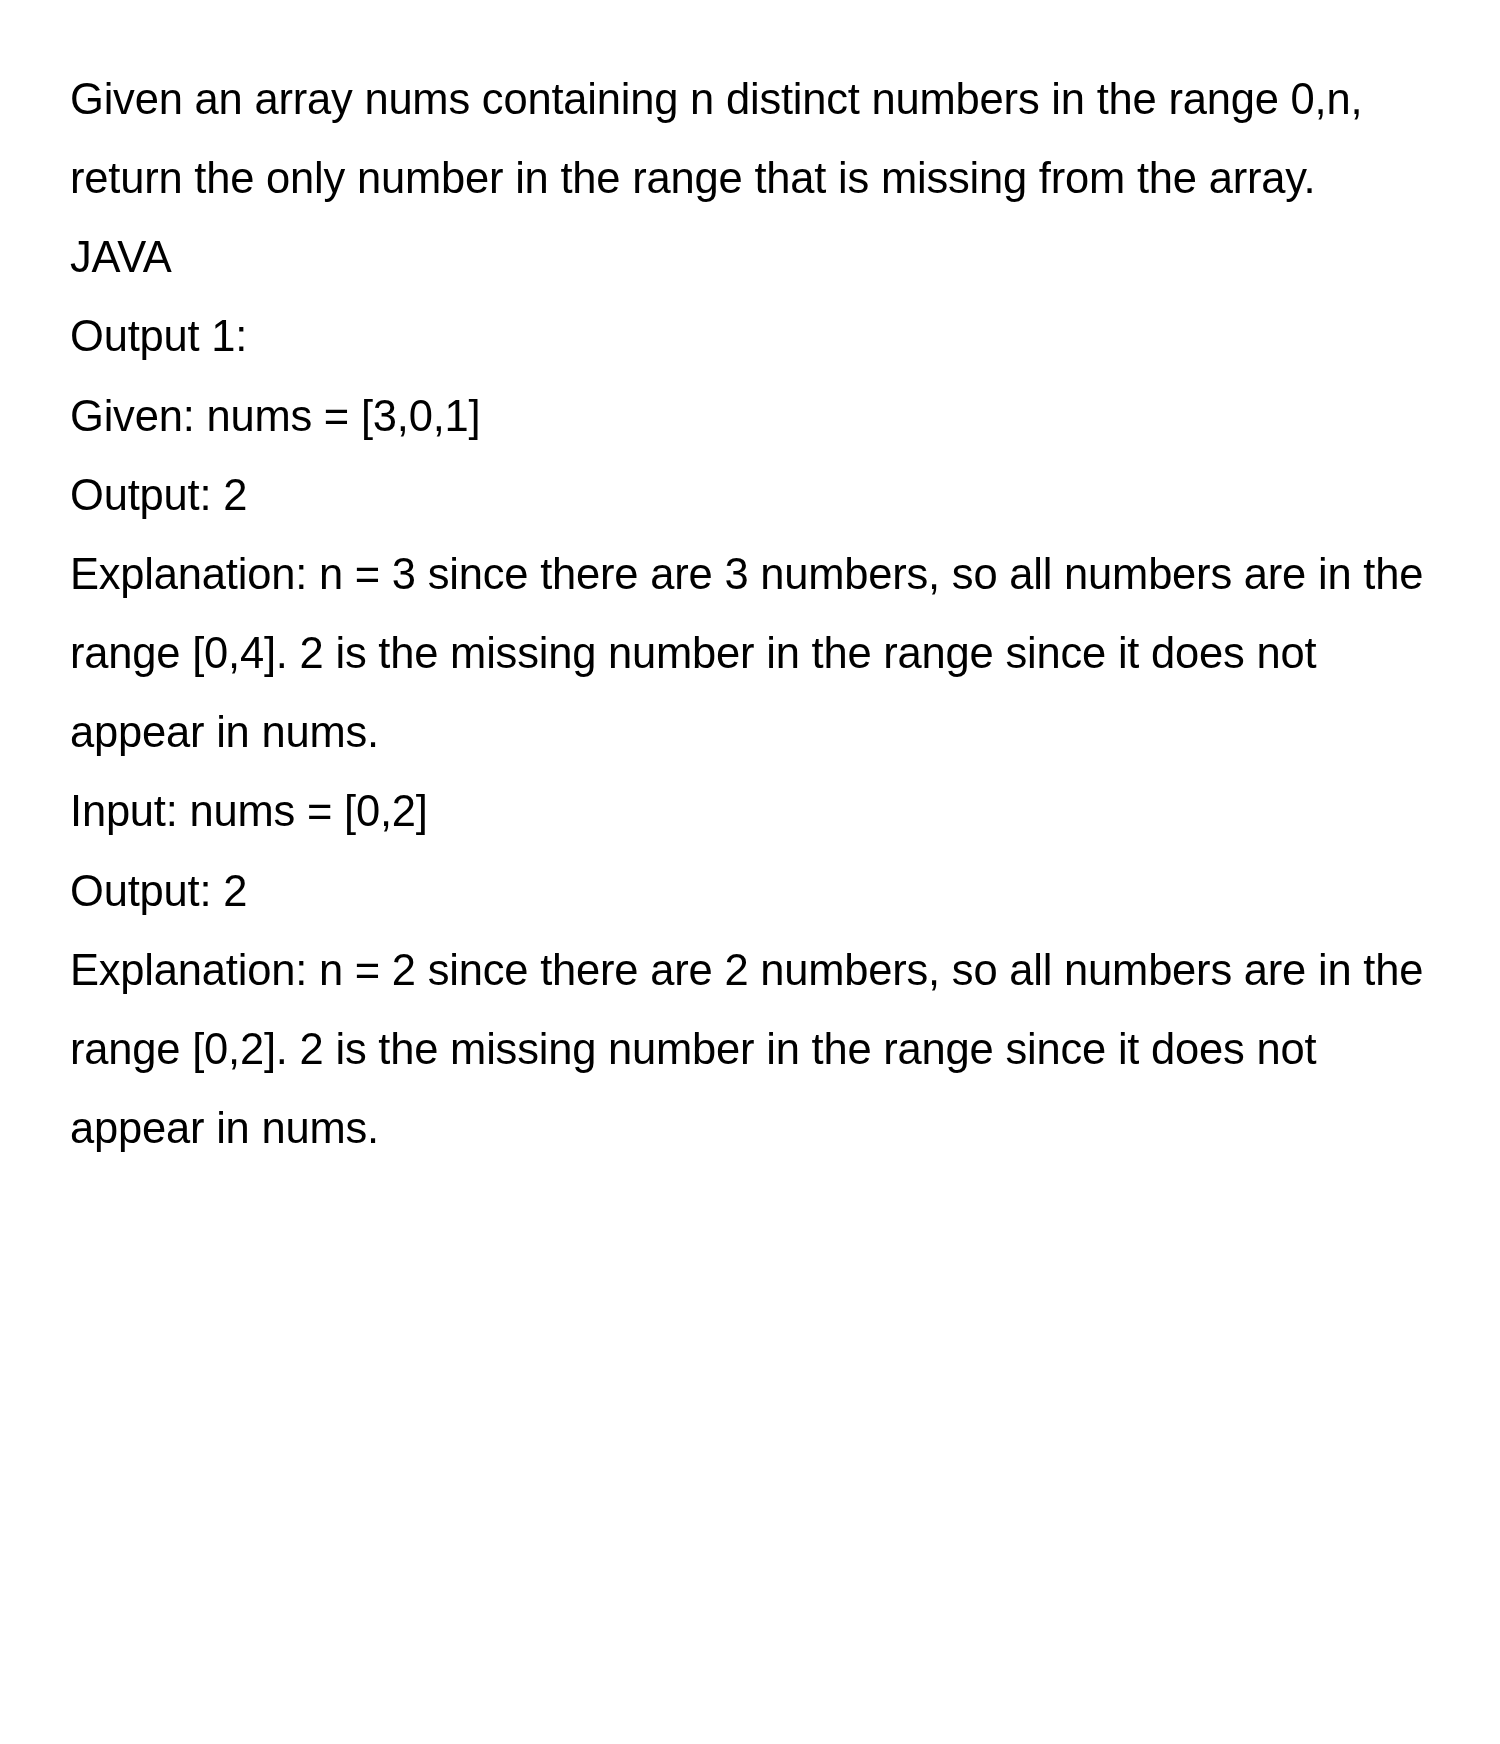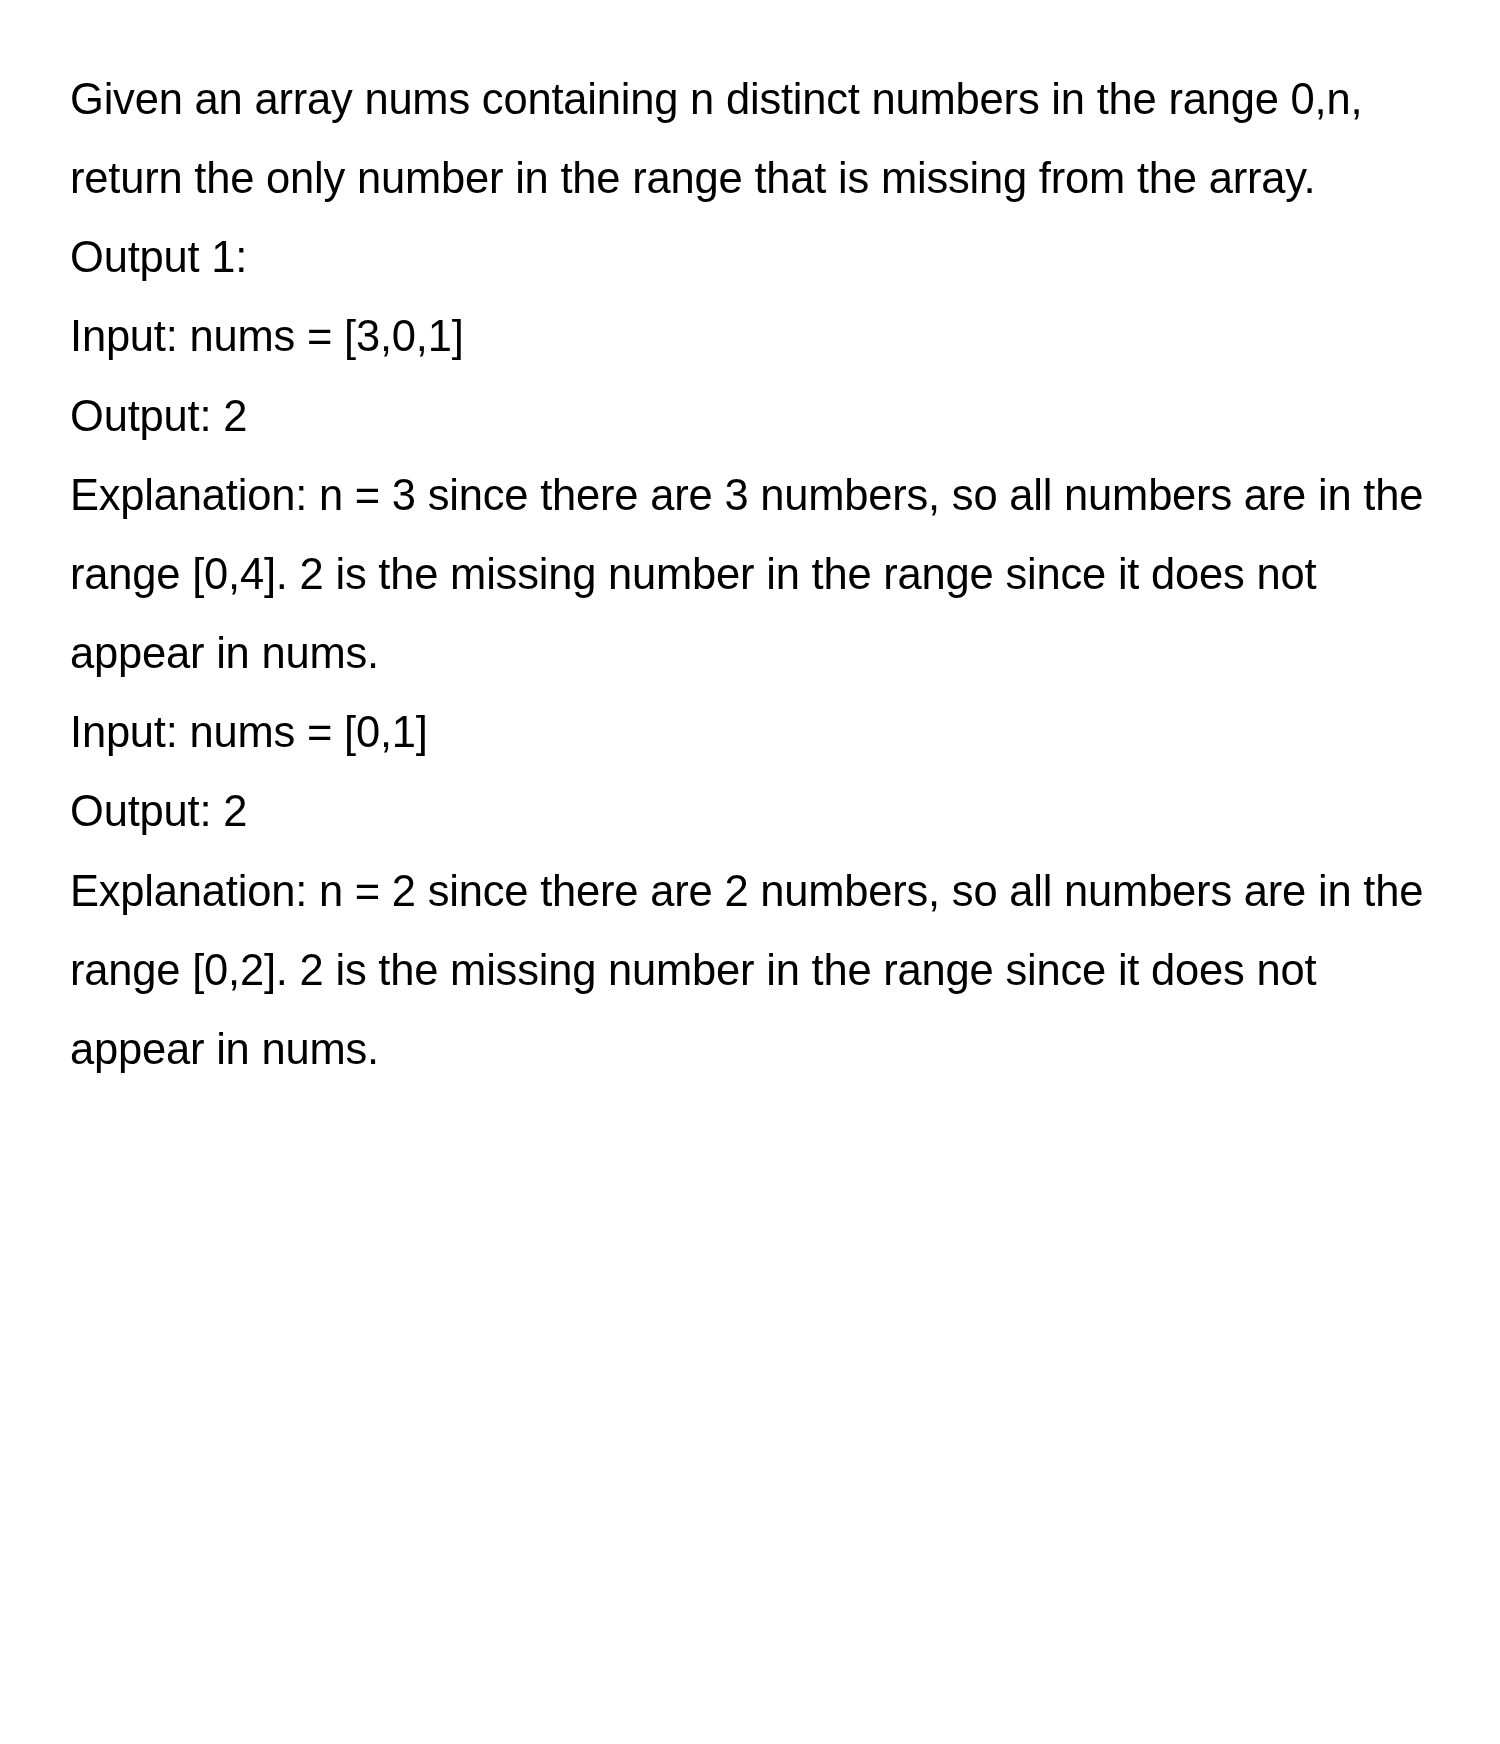--- a/index.html
+++ b/index.html
@@ -23,20 +23,21 @@
     }
     .content p {
       margin: 0;
     }
   </style>
 </head>
 <body>
 
 <div class="content">
   <p>Given an array nums containing n distinct numbers in the range 0,n, return the only number in the range that is missing from the array.</p>
+  <p>JAVA</p>
   <p>Output 1:</p>
-  <p>Input: nums = [3,0,1]</p>
+  <p>Given: nums = [3,0,1]</p>
   <p>Output: 2</p>
   <p>Explanation: n = 3 since there are 3 numbers, so all numbers are in the range [0,4]. 2 is the missing number in the range since it does not appear in nums.</p>
-  <p>Input: nums = [0,1]</p>
+  <p>Input: nums = [0,2]</p>
   <p>Output: 2</p>
   <p>Explanation: n = 2 since there are 2 numbers, so all numbers are in the range [0,2]. 2 is the missing number in the range since it does not appear in nums.</p>
 </div>
 
 </body></html>

